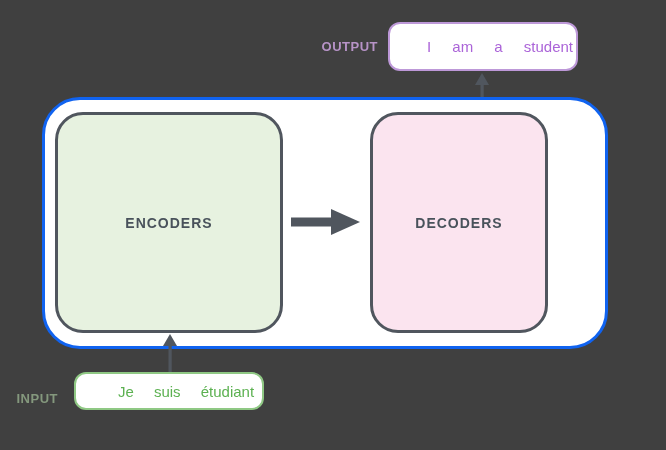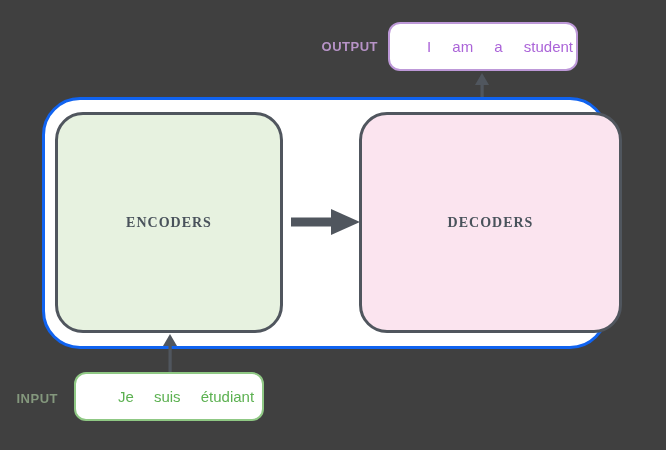--- a/index.html
+++ b/index.html
@@ -46,21 +46,21 @@
     left: 388px; top: 22px; width: 190px; height: 49px;
     border: 2px solid var(--output-border);
   }
   #output-box .sentence {
     color: var(--output-text);
     font-size: 15px;
     word-spacing: 17px;
     white-space: nowrap;
   }
   #input-box {
-    left: 74px; top: 372px; width: 190px; height: 49px;
+    left: 74px; top: 372px; width: 190px; height: 38px;
     border: 2px solid var(--input-border);
   }
   #input-box .sentence {
     color: var(--input-text);
     font-size: 15px;
     word-spacing: 16px;
     white-space: nowrap;
   }
   
   .frame {
@@ -76,27 +76,26 @@
     position: absolute;
     box-sizing: border-box;
     top: 112px; width: 228px; height: 221px;
     border: 3px solid var(--dark-slate);
     border-radius: 28px;
     display: flex;
     align-items: center;
     justify-content: center;
   }
   #encoders-box { left: 55px;  background: var(--encoder-fill); }
-  #decoders-box { left: 359px; width: 263px; background: var(--decoder-fill); }
+  #decoders-box { left: 370px; width: 178px; background: var(--decoder-fill); }
   .stack-label {
     color: var(--dark-text);
     font-size: 14px;
     font-weight: bold;
     letter-spacing: 1px;
-    font-family: Liberation Serif, serif;
   }
   
   .arrow { position: absolute; }
   #mid-arrow   { left: 291px; top: 208px; }
   #out-arrow   { left: 474px; top: 73px; }
   #in-arrow    { left: 162px; top: 334px; }
   svg { display: block; }
 </style>
 </head>
 <body>

